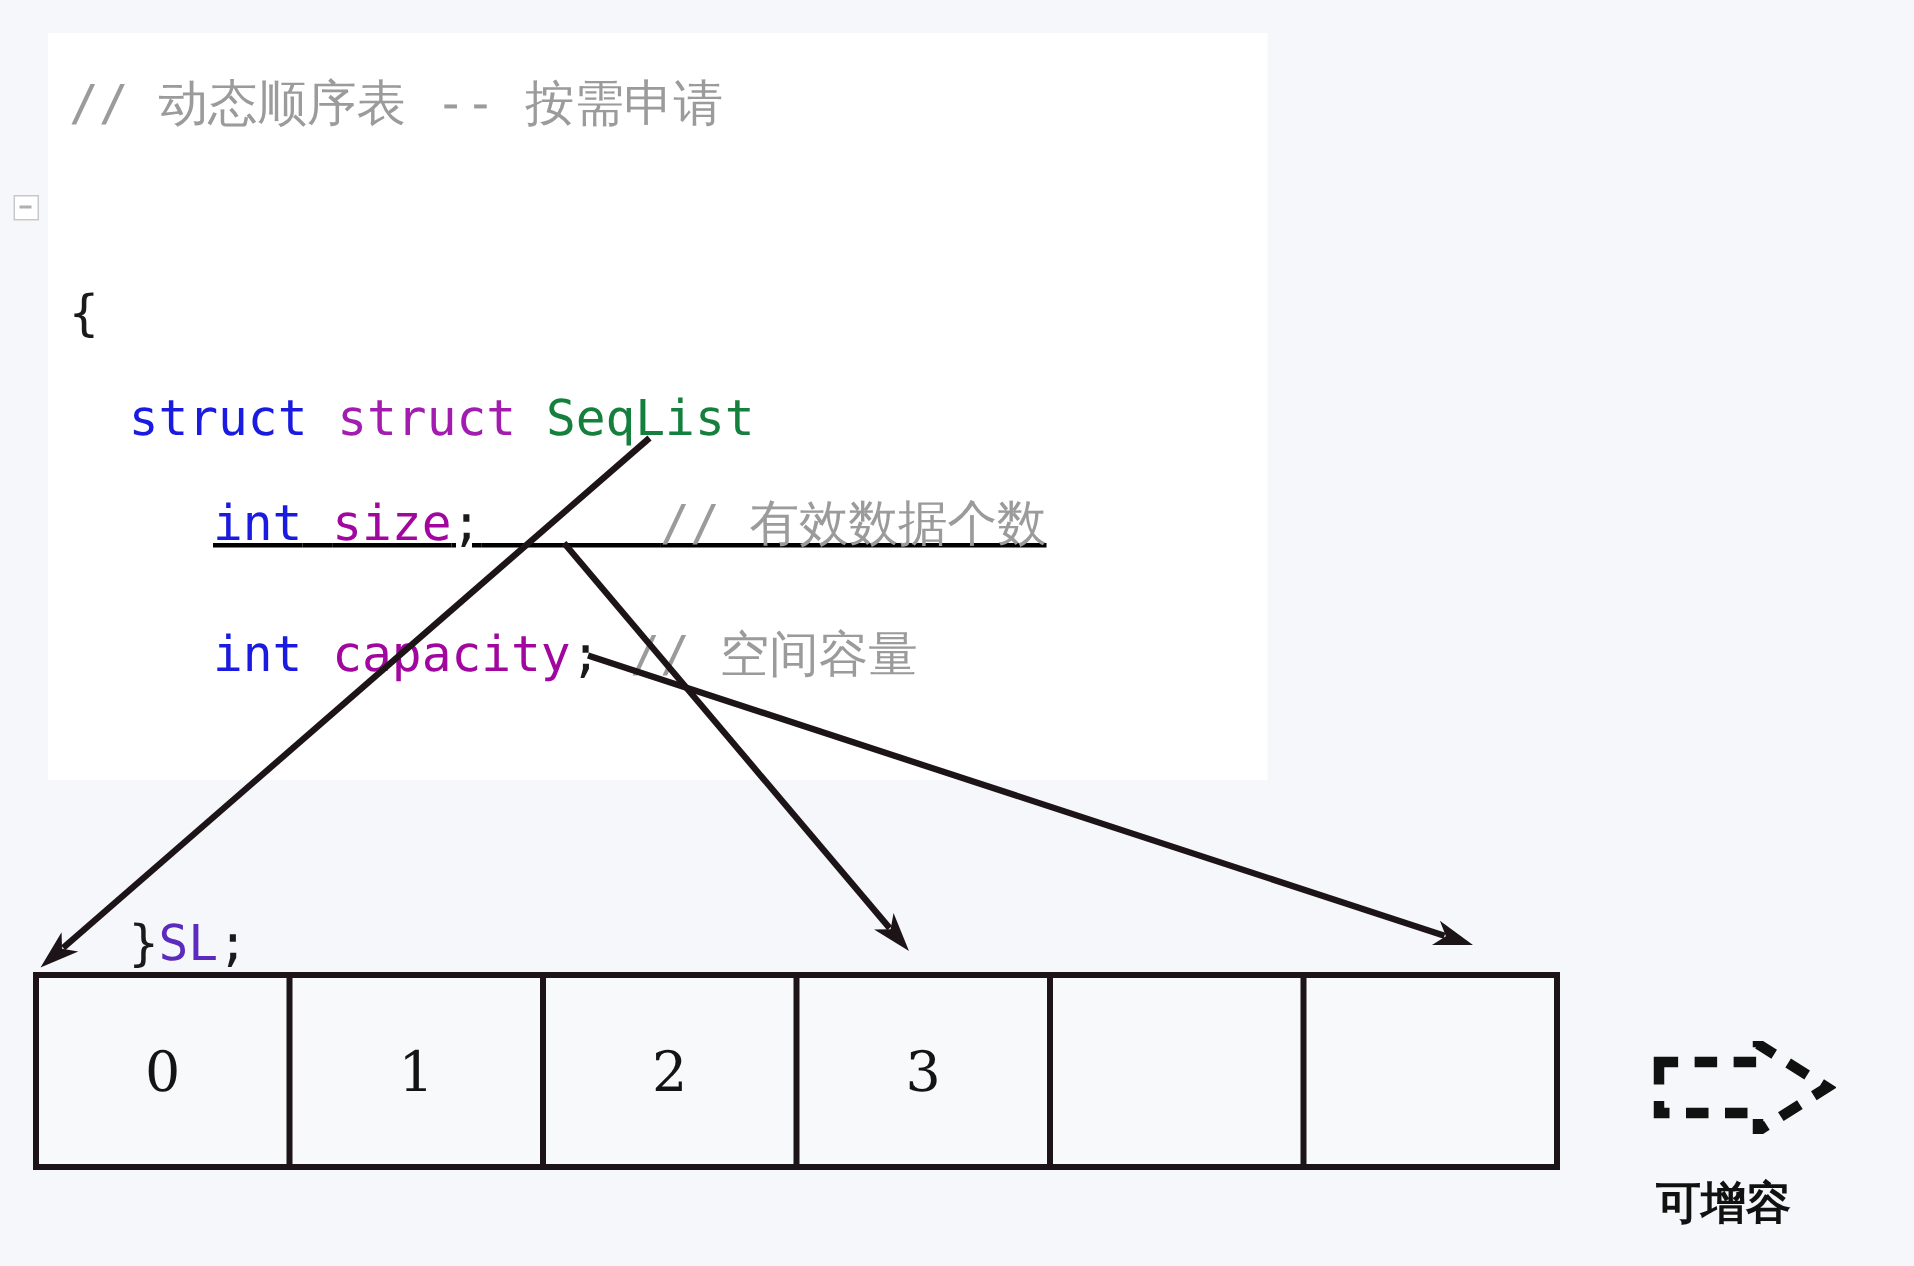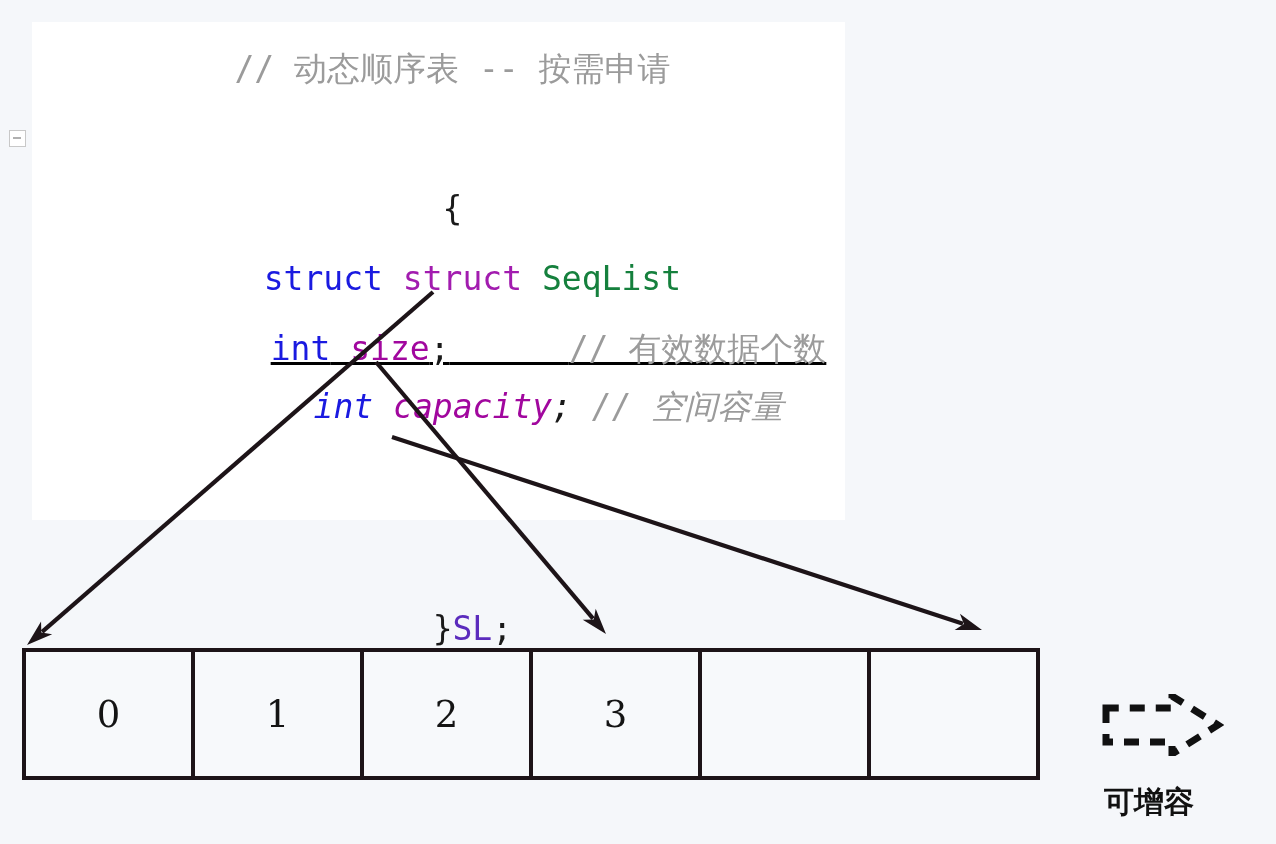--- a/index.html
+++ b/index.html
@@ -16,38 +16,37 @@
   }
 
   
   #code-block {
     position: absolute;
     left: 32px;
     top: 22px;
     width: 813px;
     height: 498px;
     background: #ffffff;
-    text-align: center;
   }
   .code-line {
     position: absolute;
     left: 0;
     width: 100%;
     height: 70px;
     line-height: 70px;
     white-space: pre;
     font-family: "DejaVu Sans Mono", "Liberation Mono", monospace;
     font-size: 33px;
   }
   .cl0 { top: 12px; }
   .cl1 { top: 82px; }
   .cl2 { top: 152px; }
   .cl3 { top: 222px; }
   .cl4 { top: 292px; text-decoration: underline; }
-  .cl5 { top: 350px; font-style: italic; }
+  .cl5 { top: 379px; }
   .cl6 { top: 432px; }
 
   .tok { white-space: pre; }
 
   .indent-0 { padding-left: 14px; }
   .indent-1 { padding-left: 110px; }
 
   
   .fold-marker {
     position: absolute;

